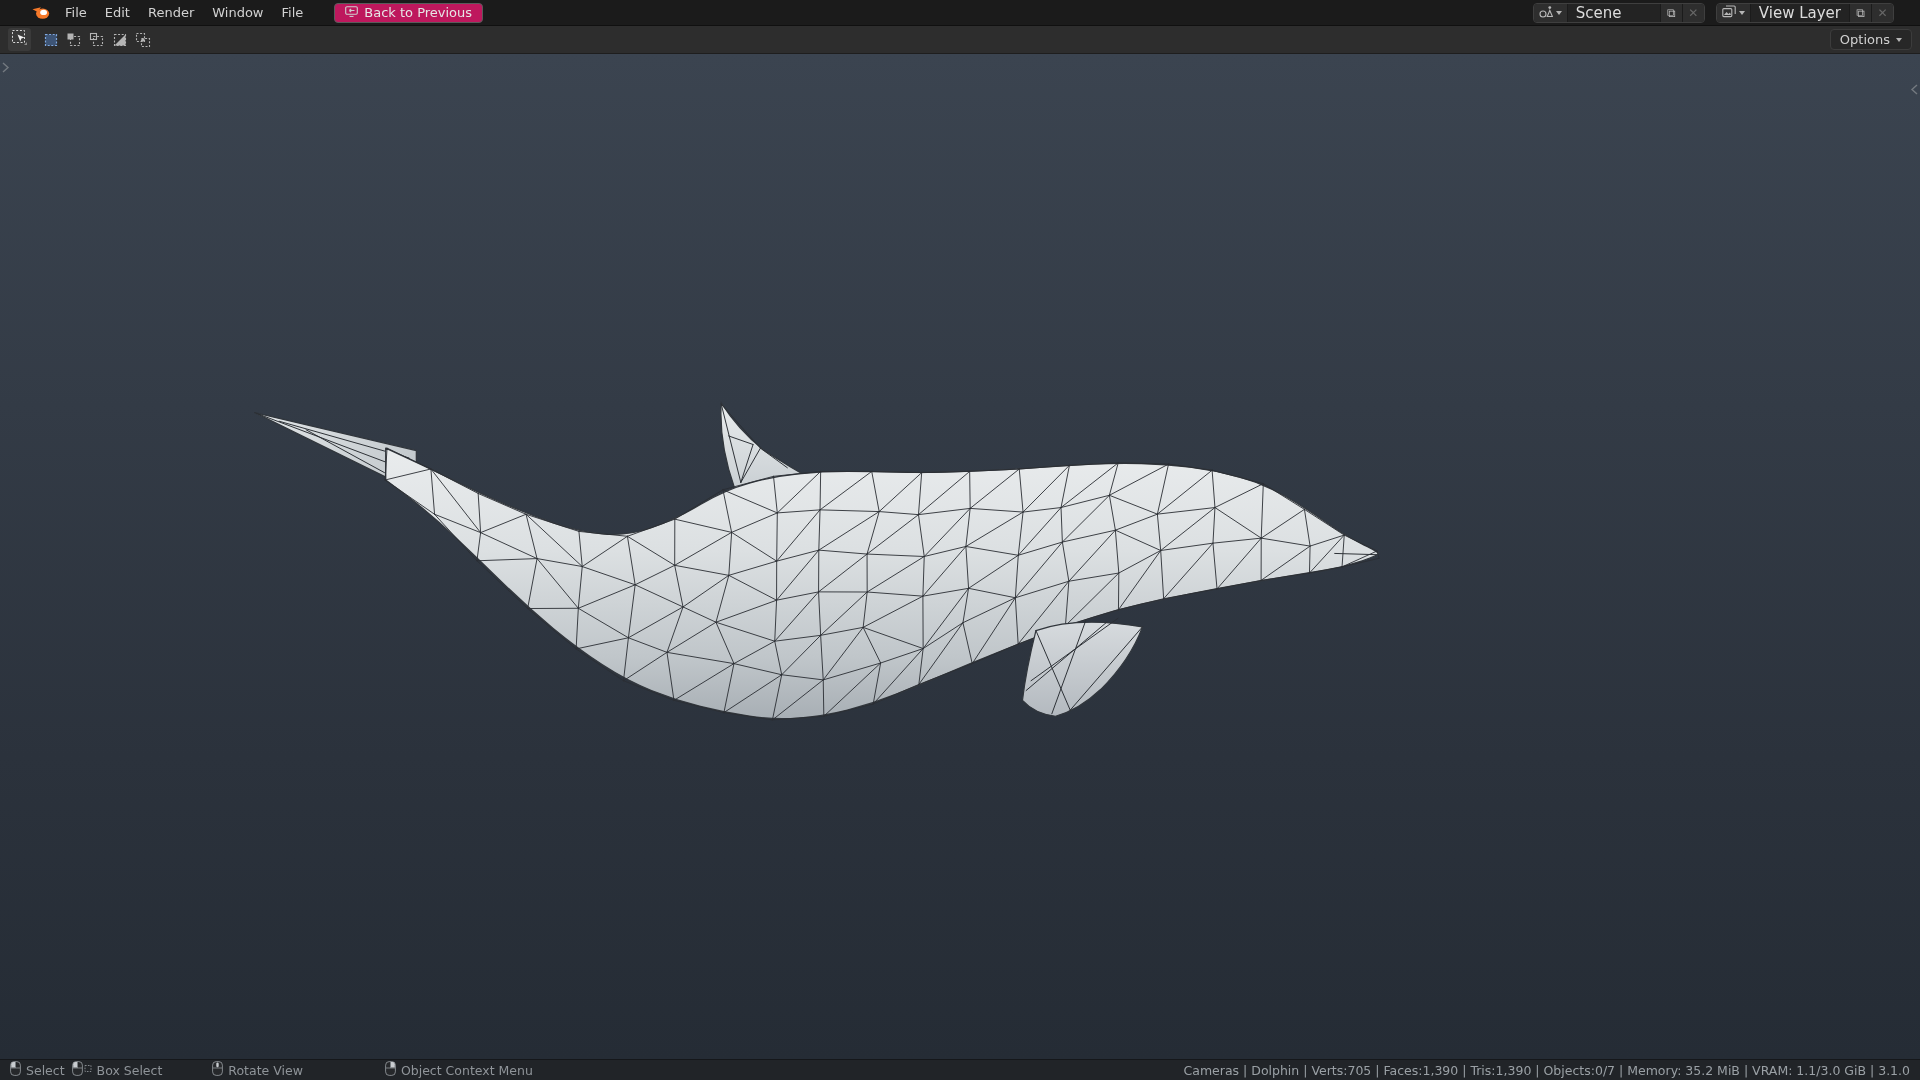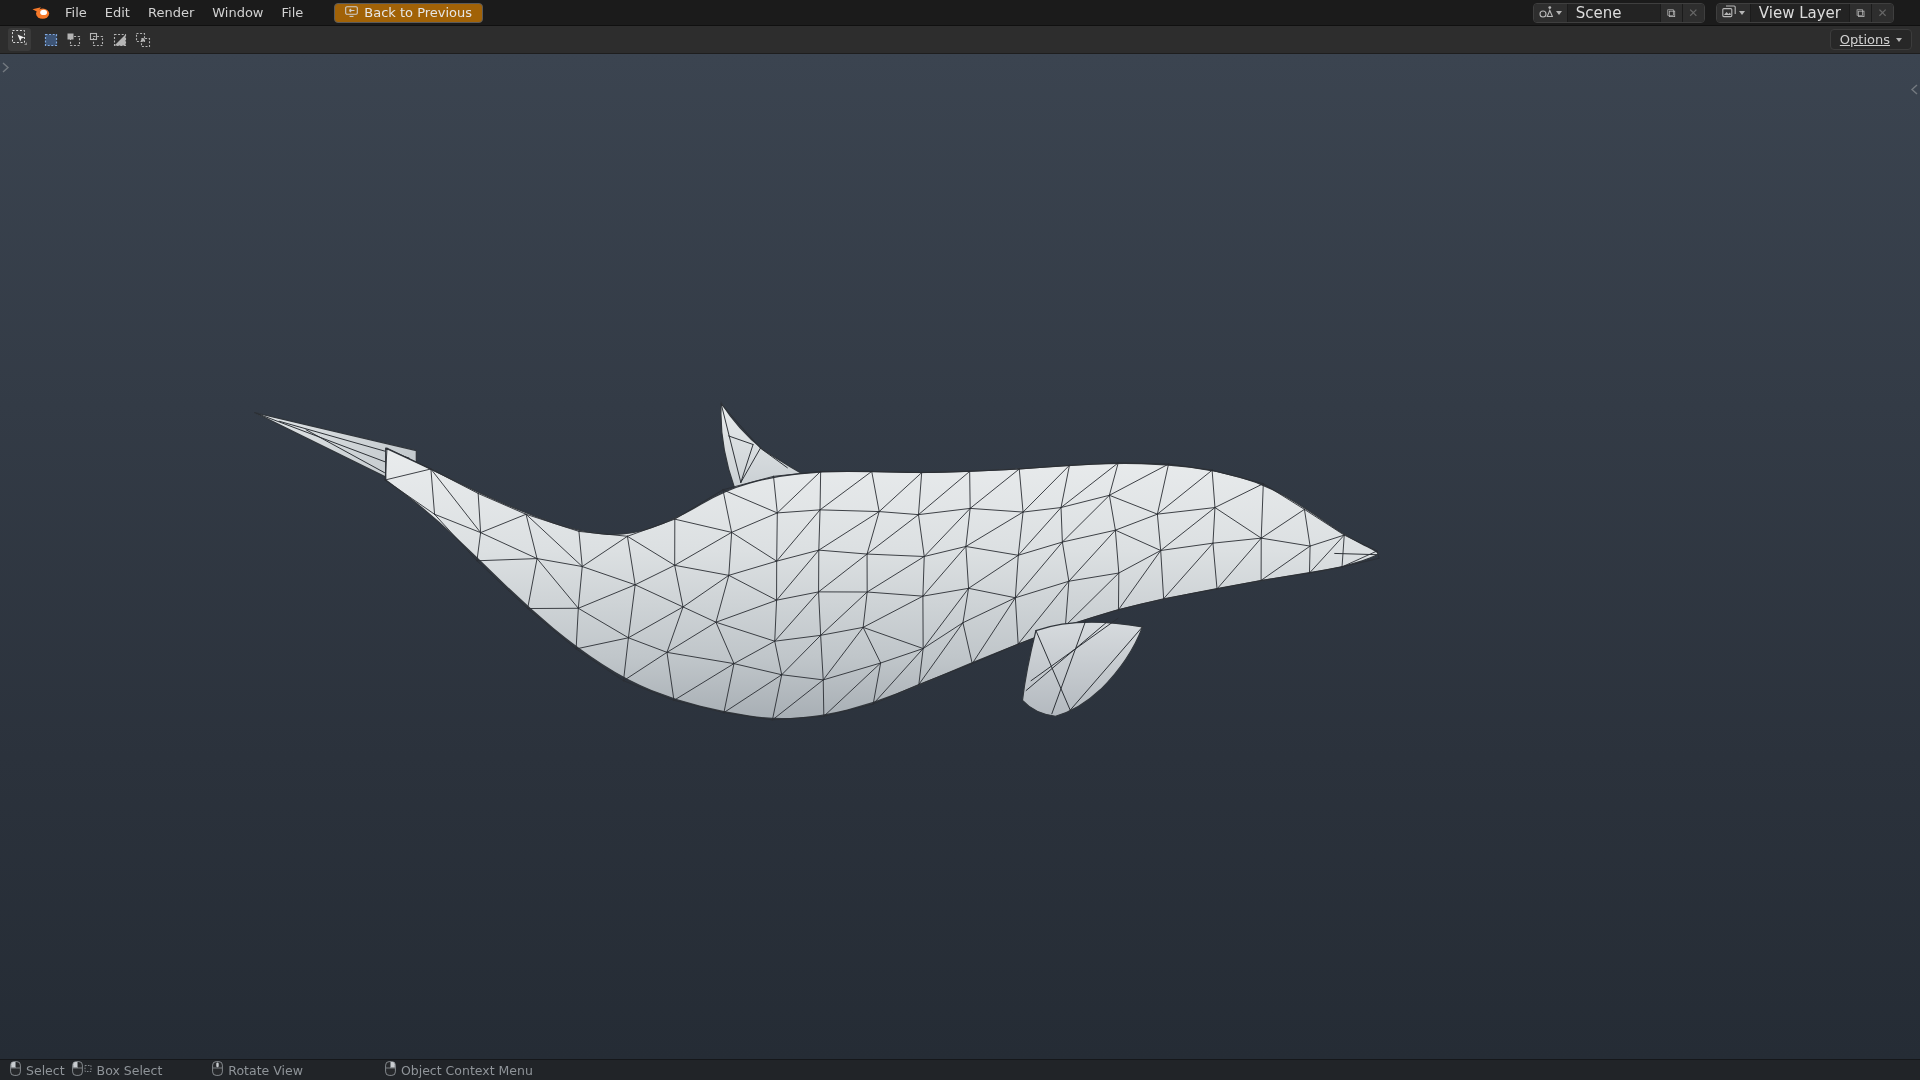--- a/index.html
+++ b/index.html
@@ -14,21 +14,21 @@
   .corner{position:absolute;opacity:.75;}
   .corner-left{left:1px;top:8px;}
   .corner-right{right:1px;top:30px;}
 
   
   .topbar{position:absolute;top:0;left:0;right:0;height:26px;background:var(--topbar-bg,#1b1b1b);
     display:flex;align-items:center;padding:0 26px;color:var(--text,#d6d6d6);font-size:13px;
     border-bottom:1px solid #101010;z-index:6;}
   .logo-btn{display:flex;align-items:center;padding:2px 6px;border-radius:4px;}
   .menu{padding:3px 9px;border-radius:4px;color:#d2d2d2;cursor:default;}
-  .back-btn{margin-left:22px;display:flex;align-items:center;gap:6px;background:#a16207;
+  .back-btn{margin-left:22px;display:flex;align-items:center;gap:6px;background:#be185d;
     border:1px solid #5b5b5b;border-radius:4px;padding:2px 10px 3px;color:#e6e6e6;height:20px;}
   .spacer{flex:1;}
   .id-widget{display:flex;align-items:center;height:20px;background:#232323;border:1px solid #3f3f3f;
     border-radius:4px;overflow:hidden;margin-left:11px;}
   .id-icon-cell{display:flex;align-items:center;gap:3px;padding:0 5px;background:#2e2e2e;height:100%;
     border-right:1px solid #1b1b1b;}
   .id-name{padding:0 8px;font-size:15px;color:#dcdcdc;min-width:92px;white-space:nowrap;}
   .id-btn{width:22px;height:100%;display:flex;align-items:center;justify-content:center;
     border-left:1px solid #1b1b1b;background:#2e2e2e;color:#c0c0c0;font-size:12px;}
   .id-btn.dim{color:#686868;}
@@ -36,21 +36,21 @@
     border-top:4px solid #b5b5b5;display:inline-block;}
 
   
   .tool-header{position:absolute;top:26px;left:0;right:0;height:28px;background:var(--header-bg,#2d2d2d);
     display:flex;align-items:center;padding:0 8px;z-index:6;border-bottom:1px solid #1e1e1e;}
   .tool-btn{width:23px;height:23px;background:#3a3a3a;border-radius:3px;display:flex;
     align-items:center;justify-content:center;position:relative;}
   .mode-group{display:flex;gap:3px;margin-left:10px;}
   .mode-btn{width:20px;height:20px;display:flex;align-items:center;justify-content:center;border-radius:3px;}
   .options-btn{margin-left:auto;color:#d0d0d0;font-size:13px;display:flex;gap:6px;align-items:center;
-    background:#272727;border:1px solid #3c3c3c;border-radius:4px;padding:2px 9px;height:21px;text-decoration:underline;}
+    background:#272727;border:1px solid #3c3c3c;border-radius:4px;padding:2px 9px;height:21px;}
 
   
   .statusbar{position:absolute;left:0;right:0;bottom:0;height:21px;background:var(--status-bg,#212428);
     display:flex;align-items:center;padding:0 10px;color:var(--dim,#8f9499);font-size:12.5px;
     z-index:6;border-top:1px solid #15171a;white-space:nowrap;}
   .hint{display:flex;align-items:center;gap:5px;}
   .hint+.hint{margin-left:7px;}
   .hint.gap-lg{margin-left:50px;}
   .hint.gap-xl{margin-left:82px;}
   .info{margin-left:auto;color:#9aa0a5;}
@@ -253,13 +253,14 @@
     <span>
       <svg width="11" height="15" viewBox="0 0 11 15">
         <rect x="0.6" y="0.6" width="9.8" height="13.8" rx="3.6" fill="#26282b" stroke="#8f9499" stroke-width="0.9"></rect>
         <path d="M1 7 H10 M5.5 1 V7" stroke="#8f9499" stroke-width="0.8"></path>
         <path d="M6 1.1 L7.6 1.1 Q9.8 1.1 9.8 3.2 L9.8 6.6 L6 6.6 Z" fill="#c9cdd1"></path>
       </svg>
     </span>
     <span>Object Context Menu</span>
   </span>
 
+  <span class="info">Cameras | Dolphin | Verts:705 | Faces:1,390 | Tris:1,390 | Objects:0/7 | Memory: 35.2 MiB | VRAM: 1.1/3.0 GiB | 3.1.0</span>
 </footer>
 
 </body></html>

